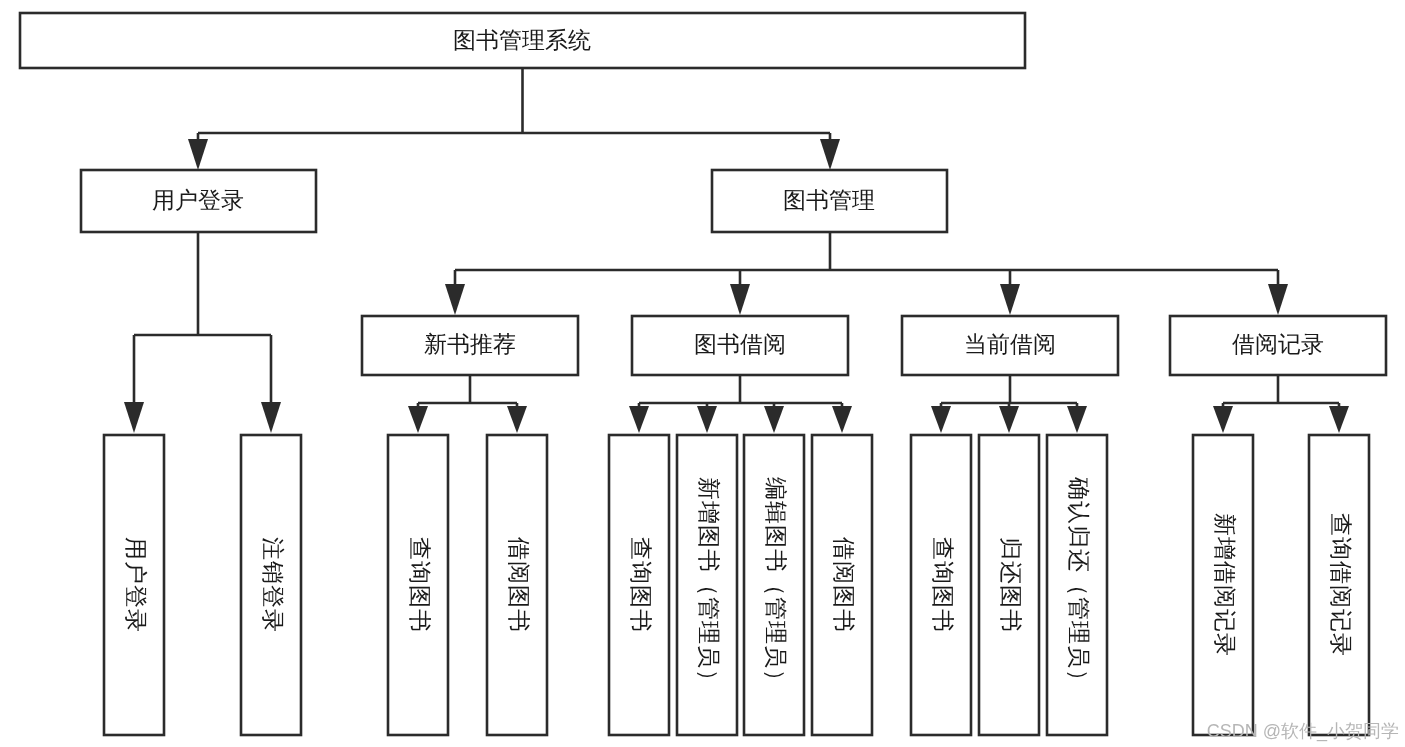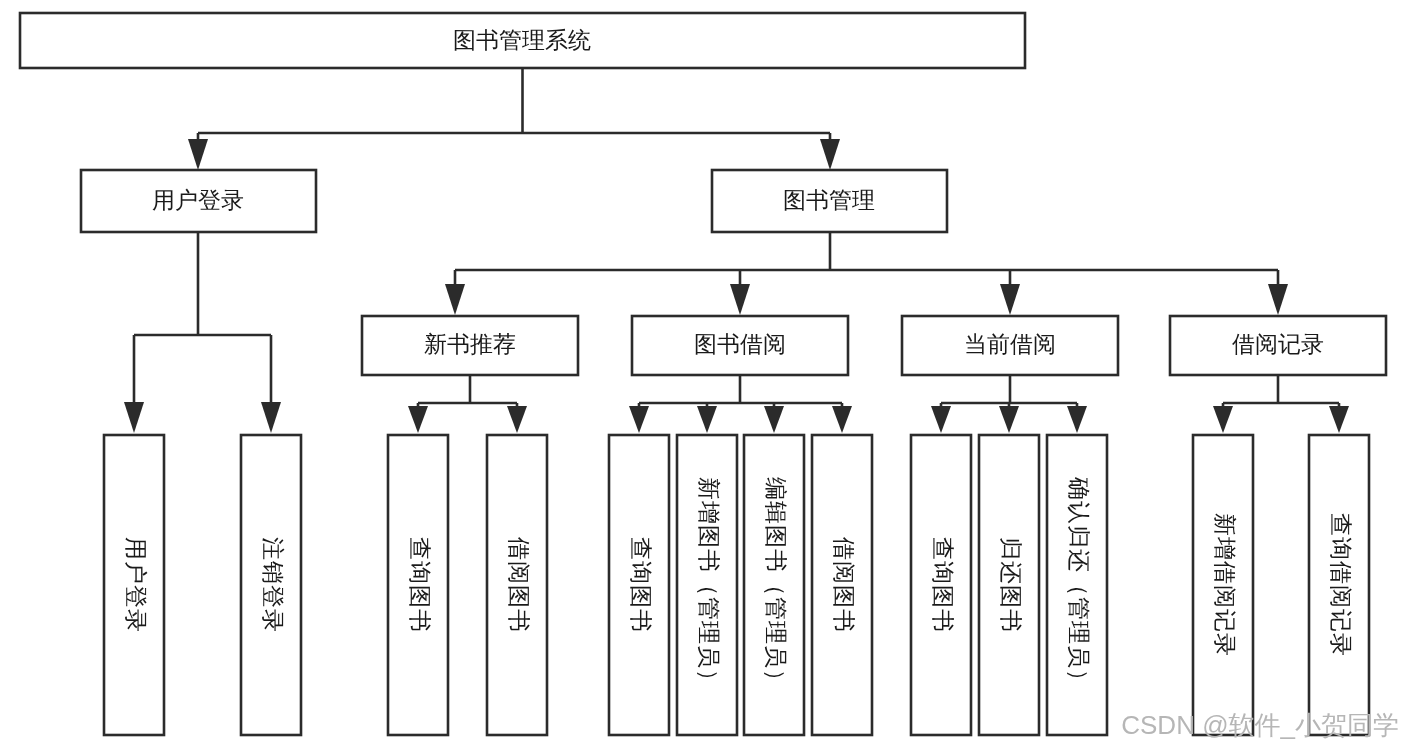--- a/index.html
+++ b/index.html
@@ -58,21 +58,21 @@
     fill: #1a1a1a;
     text-anchor: middle;
     dominant-baseline: middle;
     letter-spacing: 1px;
   }
   .watermark {
     position: absolute;
     right: 6px;
     bottom: 4px;
     font-family: "Liberation Sans", "DejaVu Sans", sans-serif;
-    font-size: 26px;
+    font-size: 18px;
     color: #b6b6b6;
     white-space: nowrap;
     user-select: none;
   }
 </style>
 </head>
 <body>
 
 <div id="diagram-root">
 

